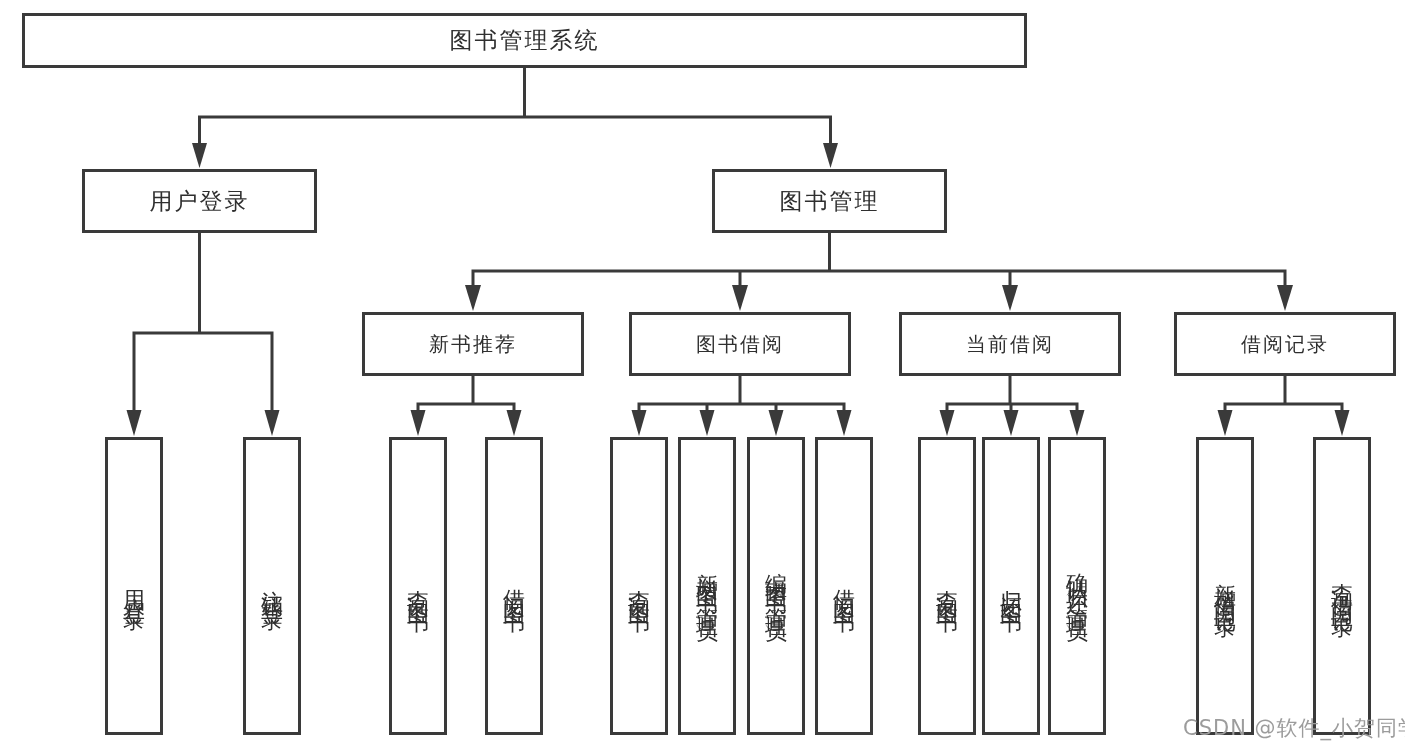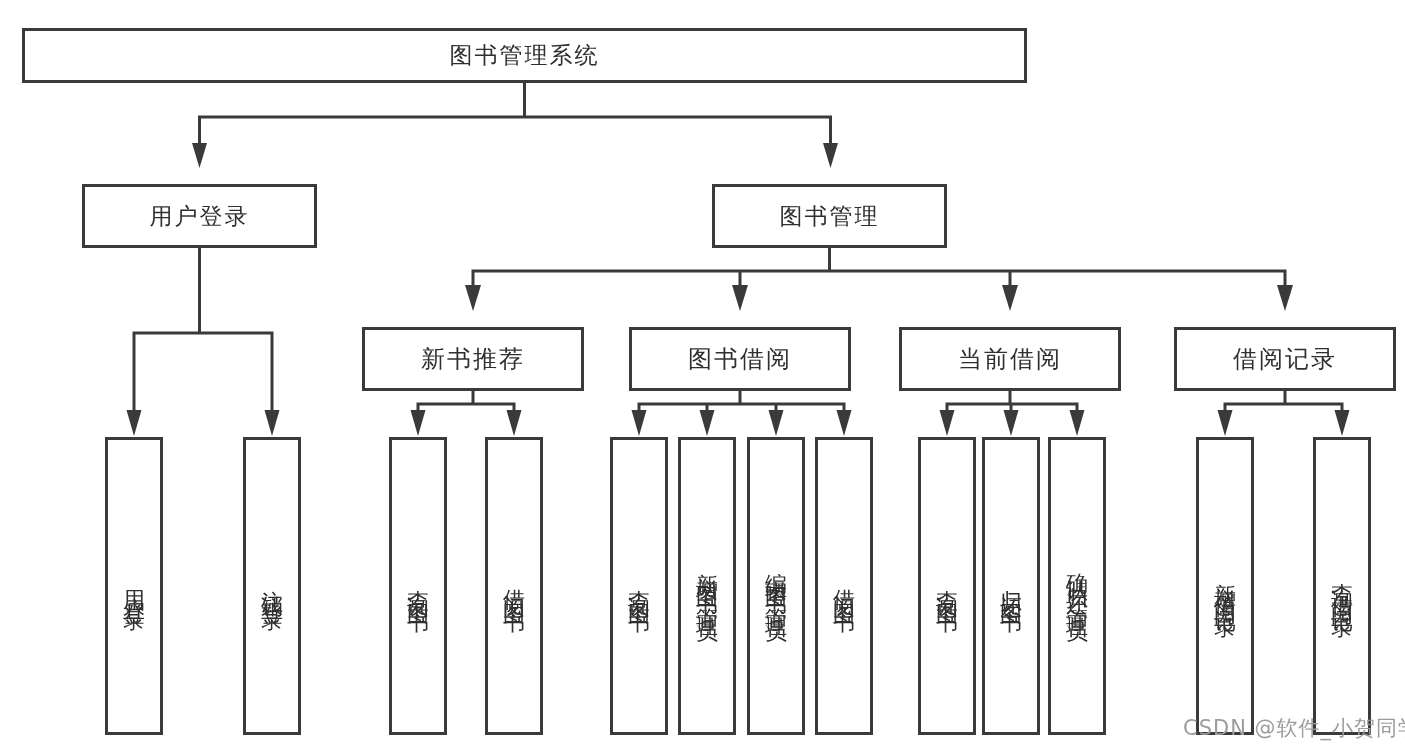--- a/index.html
+++ b/index.html
@@ -28,24 +28,23 @@
     box-sizing: border-box;
     border: 3px solid var(--line, #3a3a3a);
     background: var(--box-background, #ffffff);
     display: flex;
     align-items: center;
     justify-content: center;
     color: var(--text, #2f2f2f);
     font-size: 23px;
     letter-spacing: 2px;
     z-index: 2;
-    margin-top: 15px;
   }
   .node.small {
-    font-size: 24px;
+    font-size: 20px;
   }
   .vnode {
     position: absolute;
     box-sizing: border-box;
     border: 3px solid var(--line, #3a3a3a);
     background: var(--box-background, #ffffff);
     display: flex;
     align-items: center;
     justify-content: center;
     color: var(--text, #2f2f2f);

